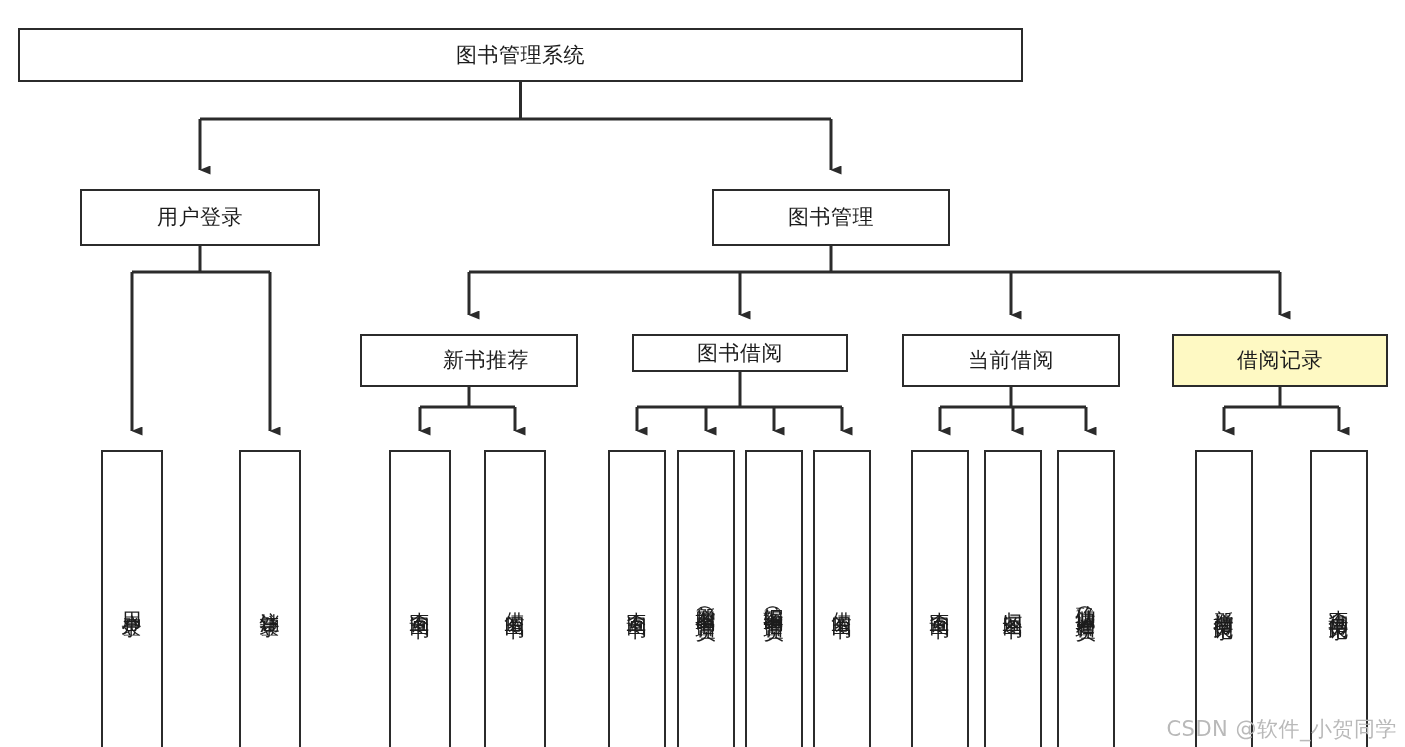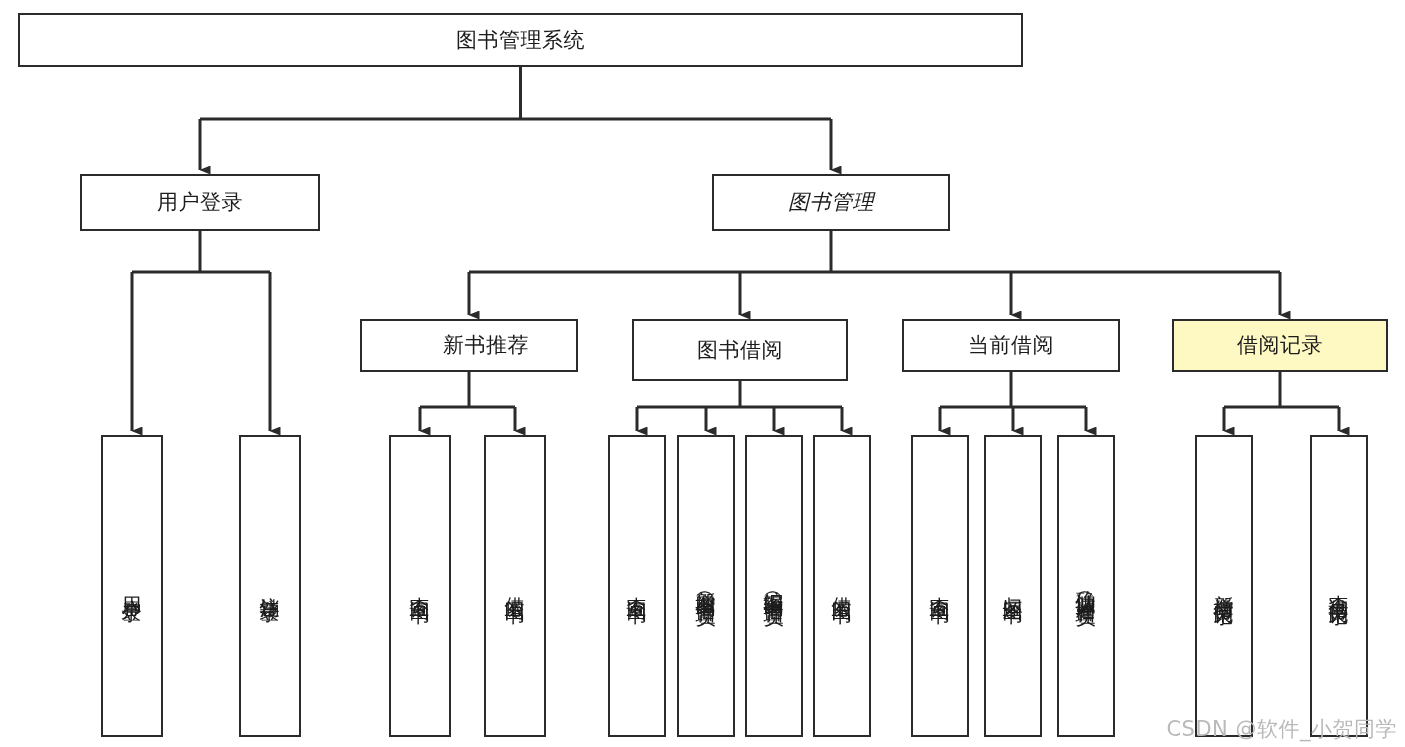--- a/index.html
+++ b/index.html
@@ -27,20 +27,21 @@
   }
   .node {
     position: absolute;
     box-sizing: border-box;
     background: #ffffff;
     border: 2px solid #2b2b2b;
     display: flex;
     align-items: center;
     justify-content: center;
     color: #1c1c1c;
+    margin-top: 15px;
   }
   .node-label {
     display: block;
     text-align: center;
     line-height: 1.18;
     white-space: nowrap;
   }
   .node.horizontal .node-label {
     font-size: 21px;
     letter-spacing: 0.5px;
@@ -124,28 +125,28 @@
     </g>
   </svg>
 
   <div class="node horizontal" style="left: 18px; top: 13px; width: 1005px; height: 54px; border-color: rgb(43, 43, 43); background: rgb(255, 255, 255); color: rgb(28, 28, 28);">
     <span class="node-label">图书管理系统</span>
   </div>
 
   <div class="node horizontal" style="left: 80px; top: 174px; width: 240px; height: 57px; border-color: rgb(43, 43, 43); background: rgb(255, 255, 255); color: rgb(28, 28, 28);">
     <span class="node-label">用户登录</span>
   </div>
-  <div class="node horizontal" style="left: 712px; top: 174px; width: 238px; height: 57px; border-color: rgb(43, 43, 43); background: rgb(255, 255, 255); color: rgb(28, 28, 28); font-style: italic;">
+  <div class="node horizontal" style="left: 712px; top: 174px; width: 238px; height: 57px; border-color: rgb(43, 43, 43); background: rgb(255, 255, 255); color: rgb(28, 28, 28);">
     <span class="node-label">图书管理</span>
   </div>
 
   <div class="node horizontal" style="left: 360px; top: 319px; width: 218px; height: 53px; border-color: rgb(43, 43, 43); background: rgb(255, 255, 255); color: rgb(28, 28, 28); padding-left: 34px;">
     <span class="node-label">新书推荐</span>
   </div>
-  <div class="node horizontal" style="left: 632px; top: 319px; width: 216px; height: 62px; border-color: rgb(43, 43, 43); background: rgb(255, 255, 255); color: rgb(28, 28, 28);">
+  <div class="node horizontal" style="left: 632px; top: 319px; width: 216px; height: 38px; border-color: rgb(43, 43, 43); background: rgb(255, 255, 255); color: rgb(28, 28, 28);">
     <span class="node-label">图书借阅</span>
   </div>
   <div class="node horizontal" style="left: 902px; top: 319px; width: 218px; height: 53px; border-color: rgb(43, 43, 43); background: rgb(255, 255, 255); color: rgb(28, 28, 28);">
     <span class="node-label">当前借阅</span>
   </div>
   <div class="node horizontal" style="left: 1172px; top: 319px; width: 216px; height: 53px; border-color: rgb(43, 43, 43); background: #fef9c3; color: rgb(28, 28, 28);">
     <span class="node-label">借阅记录</span>
   </div>
 
   <div class="node vertical" style="left: 101px; top: 435px; width: 62px; height: 302px; border-color: rgb(43, 43, 43); background: rgb(255, 255, 255); color: rgb(28, 28, 28);">

